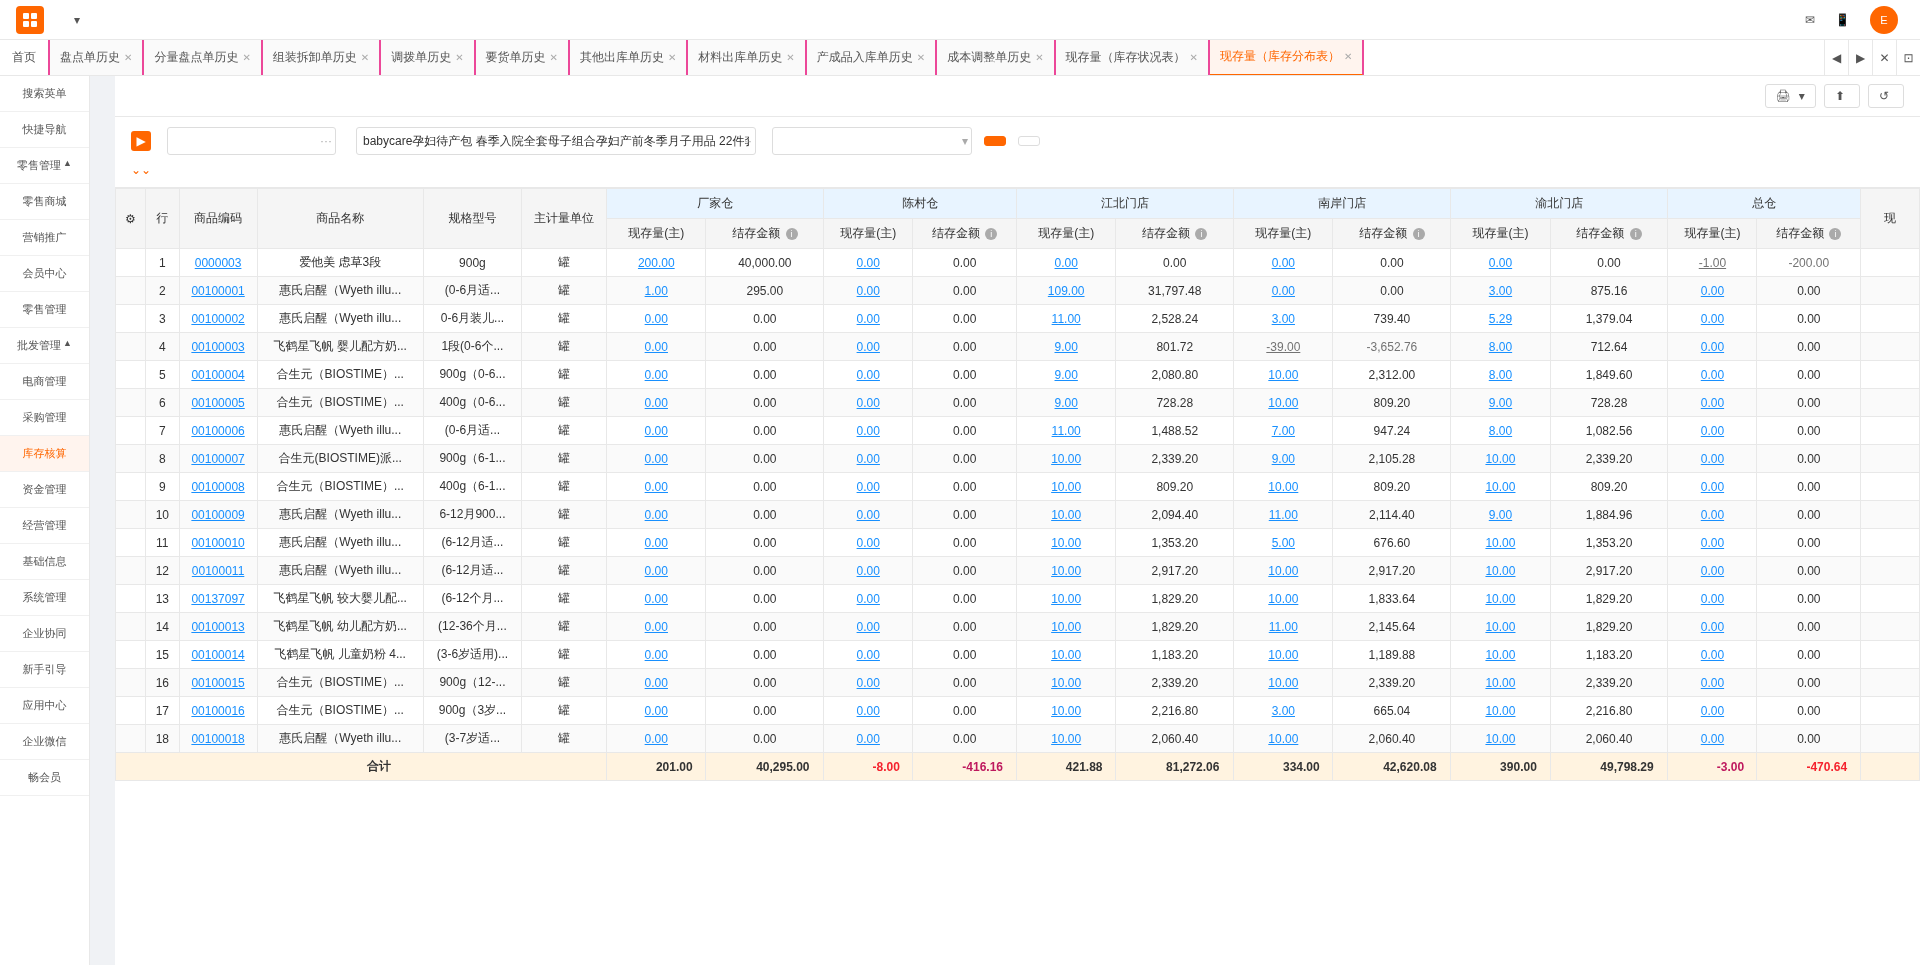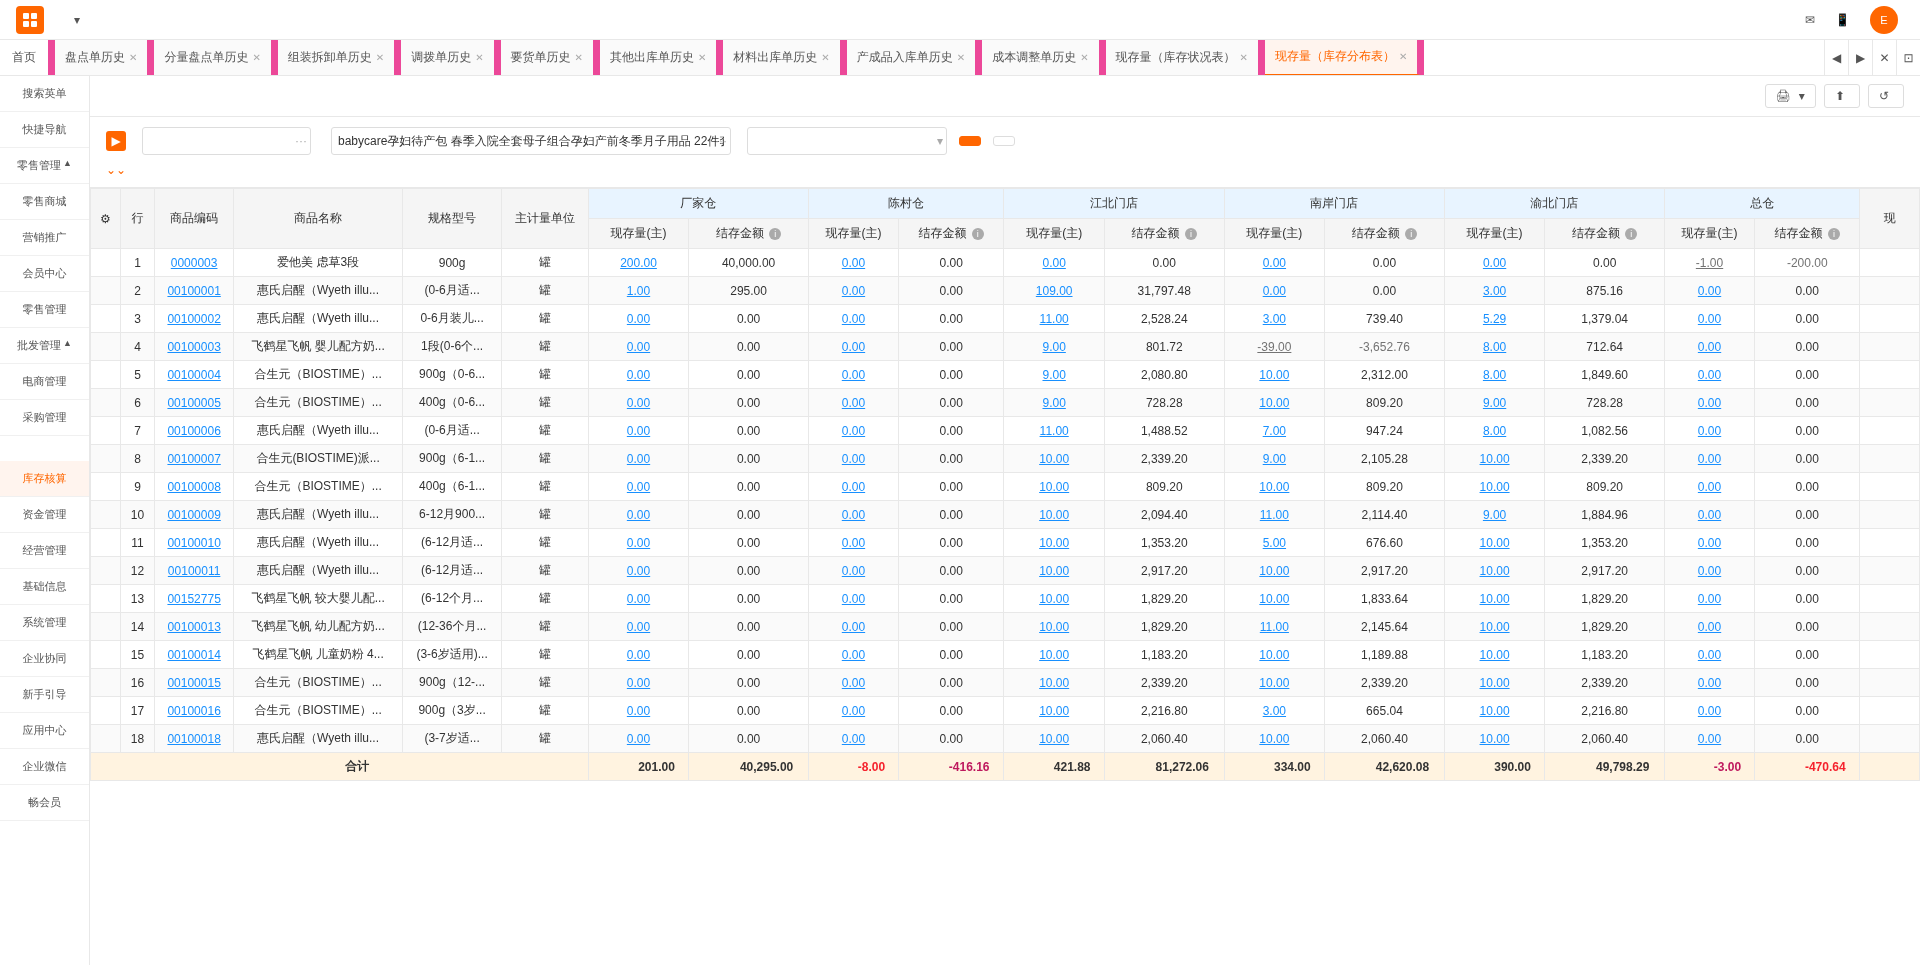--- a/index.html
+++ b/index.html
@@ -33,52 +33,52 @@
     }
     .tab-bar-tabs { display: flex; align-items: center; flex: 1; overflow: hidden; }
     .tab {
       height: 36px;
       padding: 0 10px;
       display: flex;
       align-items: center;
       gap: 4px;
       white-space: nowrap;
       cursor: pointer;
-      border-right: 7px solid #ec4899;
+      border-right: 2px solid #ec4899;
       font-size: 12px;
       color: #555;
       background: #fafafa;
     }
     .tab.active { background: #fff4ee; color: #ff6600; border-bottom: 2px solid #ff6600; }
     .tab .close-x { color: #aaa; font-size: 10px; }
     .tab-home { background: #fff; color: #555; padding: 0 12px; }
     .tab-nav-btns { display: flex; }
     .tab-nav-btn { width: 24px; height: 36px; display: flex; align-items: center; justify-content: center; cursor: pointer; border-left: 1px solid #e8e8e8; color: #555; }
 
     
-    .main-layout { display: flex; height: calc(965px - 76px); }
+    .main-layout { display: flex; height: calc(965px - 76px); gap: 25px; }
 
     
     .sidebar {
       width: 90px;
       background: #fff;
       border-right: 1px solid #e8e8e8;
       display: flex;
       flex-direction: column;
       overflow-y: auto;
     }
     .sidebar-item {
       padding: 10px 4px;
       text-align: center;
       cursor: pointer;
       font-size: 11px;
       color: #555;
       border-bottom: 1px solid #f0f0f0;
     }
-    .sidebar-item.active { color: #ff6600; background: #fff4ee; margin-top: 25px; }
+    .sidebar-item.active { color: #ff6600; background: #fff4ee; }
     .sidebar-item.has-arrow { display: flex; justify-content: center; gap: 2px; }
     .sidebar-item .arrow { font-size: 9px; }
 
     
     .page-content { flex: 1; display: flex; flex-direction: column; overflow: hidden; }
 
     
     .page-header {
       background: #fff;
       padding: 8px 16px;
@@ -602,21 +602,21 @@
               <td>2,917.20</td>
               <td class="td-link">10.00</td>
               <td>2,917.20</td>
               <td class="td-link">0.00</td>
               <td>0.00</td>
               <td></td>
             </tr>
             <tr>
               <td></td>
               <td>13</td>
-              <td class="td-link">00152775</td>
+              <td class="td-link">00137097</td>
               <td class="td-left">飞鹤星飞帆 较大婴儿配...</td>
               <td>(6-12个月...</td>
               <td>罐</td>
               <td class="td-link">0.00</td>
               <td>0.00</td>
               <td class="td-link">0.00</td>
               <td>0.00</td>
               <td class="td-link">10.00</td>
               <td>1,829.20</td>
               <td class="td-link">10.00</td>

